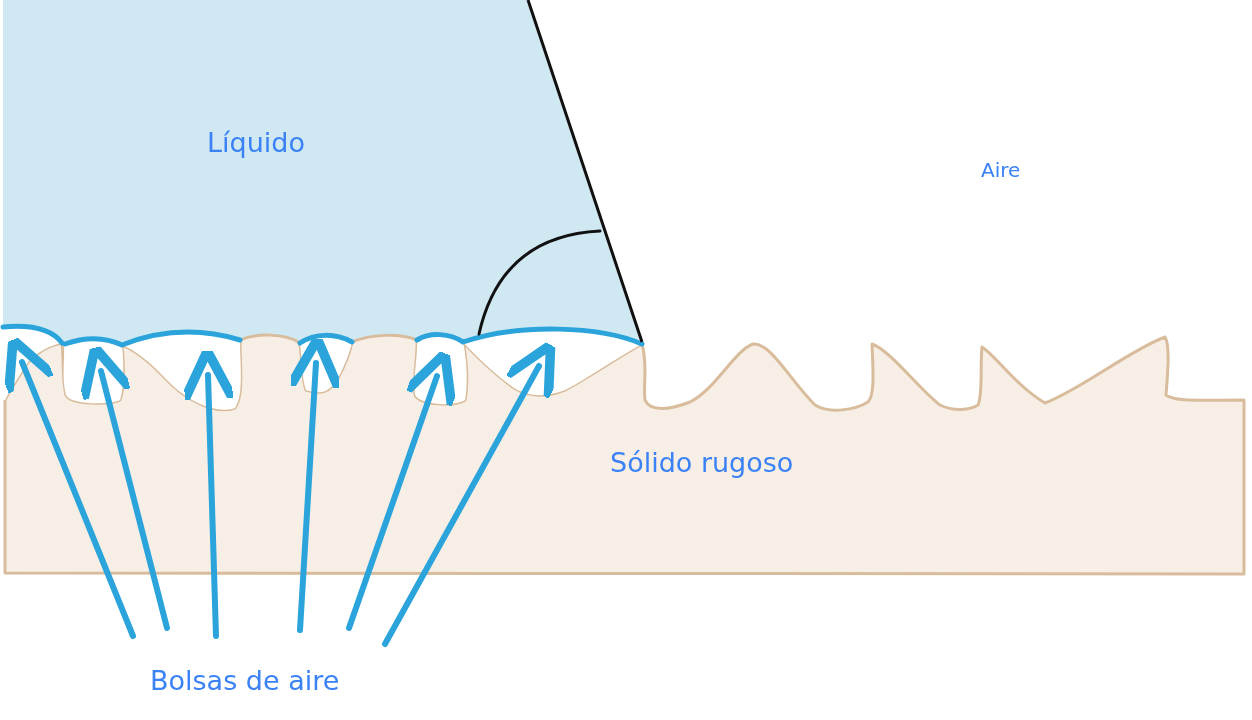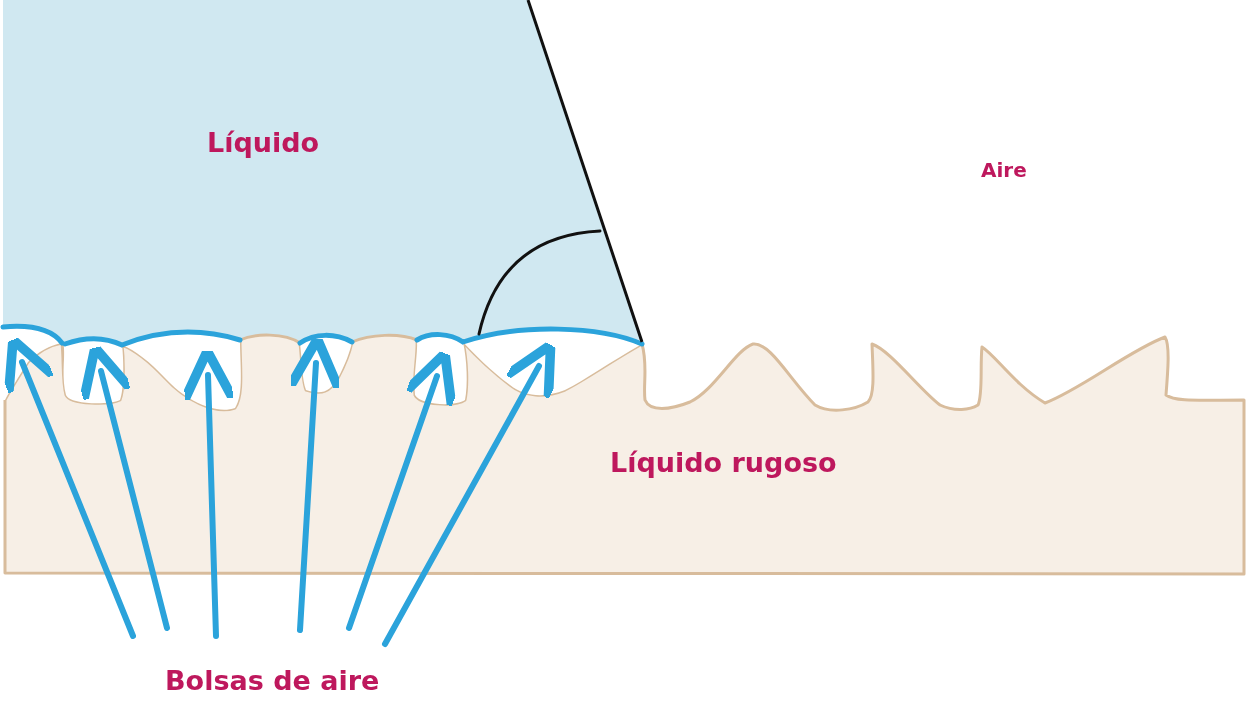--- a/index.html
+++ b/index.html
@@ -1,29 +1,29 @@
 <!DOCTYPE html>
 <html><head>
   <meta charset="utf-8">
   <style>
     html, body { margin: 0; padding: 0; background: #ffffff; }
     body { width: 1252px; height: 720px; overflow: hidden; position: relative; }
     #stage { position: absolute; left: 0; top: 0; width: 1252px; height: 720px; }
     .label {
       position: absolute;
       font-family: "DejaVu Sans", sans-serif;
-      font-weight: bold;
-      color: #be185d;
+      font-weight: normal;
+      color: #3b82f6;
       white-space: nowrap;
       line-height: 1;
     }
     #label-liquid { left: 207px; top: 129px; font-size: 27px; }
     #label-air { left: 981px; top: 160px; font-size: 20px; }
     #label-solid { left: 610px; top: 449px; font-size: 27px; }
-    #label-pockets { left: 150px; top: 667px; font-size: 27px; margin-left: 15px; }
+    #label-pockets { left: 150px; top: 667px; font-size: 27px; }
   </style>
 </head>
 <body>
 
 <div id="stage">
   <svg width="1252" height="720" viewBox="0 0 1252 720" xmlns="http://www.w3.org/2000/svg">
     <defs>
       <marker id="arrowhead" markerWidth="8" markerHeight="8" refX="4" refY="4" orient="auto" markerUnits="strokeWidth">
         <path d="M0,0 L8,4 L0,8" fill="none" stroke="#2BA3DB" stroke-width="1.6" stroke-linecap="round" stroke-linejoin="round"></path>
       </marker>
@@ -66,15 +66,15 @@
       <line x1="167" y1="628" x2="101" y2="371" marker-end="url(#arrowhead)"></line>
       <line x1="216" y1="636" x2="208" y2="375" marker-end="url(#arrowhead)"></line>
       <line x1="300" y1="630" x2="316" y2="363" marker-end="url(#arrowhead)"></line>
       <line x1="349" y1="628" x2="437" y2="376" marker-end="url(#arrowhead)"></line>
       <line x1="385" y1="644" x2="539" y2="366" marker-end="url(#arrowhead)"></line>
     </g>
   </svg>
 
   <div class="label" id="label-liquid">Líquido</div>
   <div class="label" id="label-air">Aire</div>
-  <div class="label" id="label-solid">Líquido rugoso</div>
+  <div class="label" id="label-solid">Sólido rugoso</div>
   <div class="label" id="label-pockets">Bolsas de aire</div>
 </div>
 
 </body></html>

